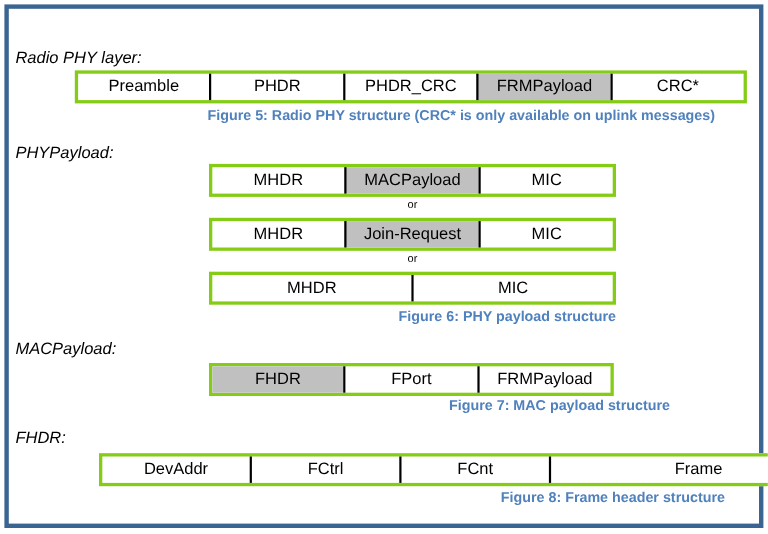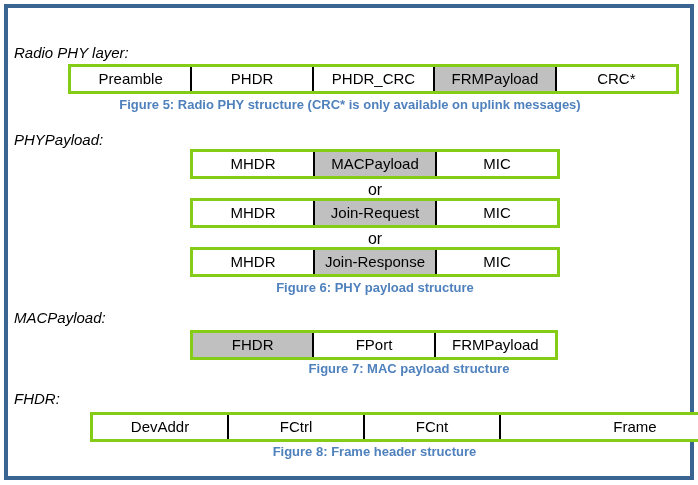--- a/index.html
+++ b/index.html
@@ -39,30 +39,30 @@
     color: #000000;
     border-left: 2px solid #000000;
     overflow: hidden;
     white-space: nowrap;
   }
   .struct-table .cell:first-child { border-left: none; }
   .struct-table .cell.shaded { background: #c0c0c0; }
   .struct-table .cell.wide2 { flex: 2 1 0; }
   .fig-caption {
     position: absolute;
-    text-align: center;
+    text-align: right;
     font-weight: bold;
     font-size: 13px;
     color: #4f81bd;
     white-space: nowrap;
   }
   .or-sep {
     position: absolute;
     text-align: center;
-    font-size: 16px;
+    font-size: 10px;
     color: #000000;
   }
 
   
   #lbl-radio-phy   { left: 14px;  top: 44px;  }
   #tbl-radio-phy   { left: 68px;  top: 64px;  width: 611px; }
   #cap-fig5        { left: 50px;  top: 97px;  width: 600px; }
 
   #lbl-phypayload  { left: 14px;  top: 131px; }
   #tbl-phy-mac     { left: 190px; top: 149px; width: 370px; }
@@ -110,21 +110,20 @@
 <div id="tbl-phy-jreq" class="struct-table">
   <div class="cell">MHDR</div>
   <div class="cell shaded">Join-Request</div>
   <div class="cell">MIC</div>
 </div>
 
 <div id="or-2" class="or-sep">or</div>
 
 <div id="tbl-phy-jresp" class="struct-table">
   <div class="cell">MHDR</div>
-  <div class="cell shaded">Join-Response</div>
   <div class="cell">MIC</div>
 </div>
 
 <div id="cap-fig6" class="fig-caption">Figure 6: PHY payload structure</div>
 
 <div id="lbl-macpayload" class="section-label">MACPayload:</div>
 
 <div id="tbl-mac" class="struct-table">
   <div class="cell shaded">FHDR</div>
   <div class="cell">FPort</div>

